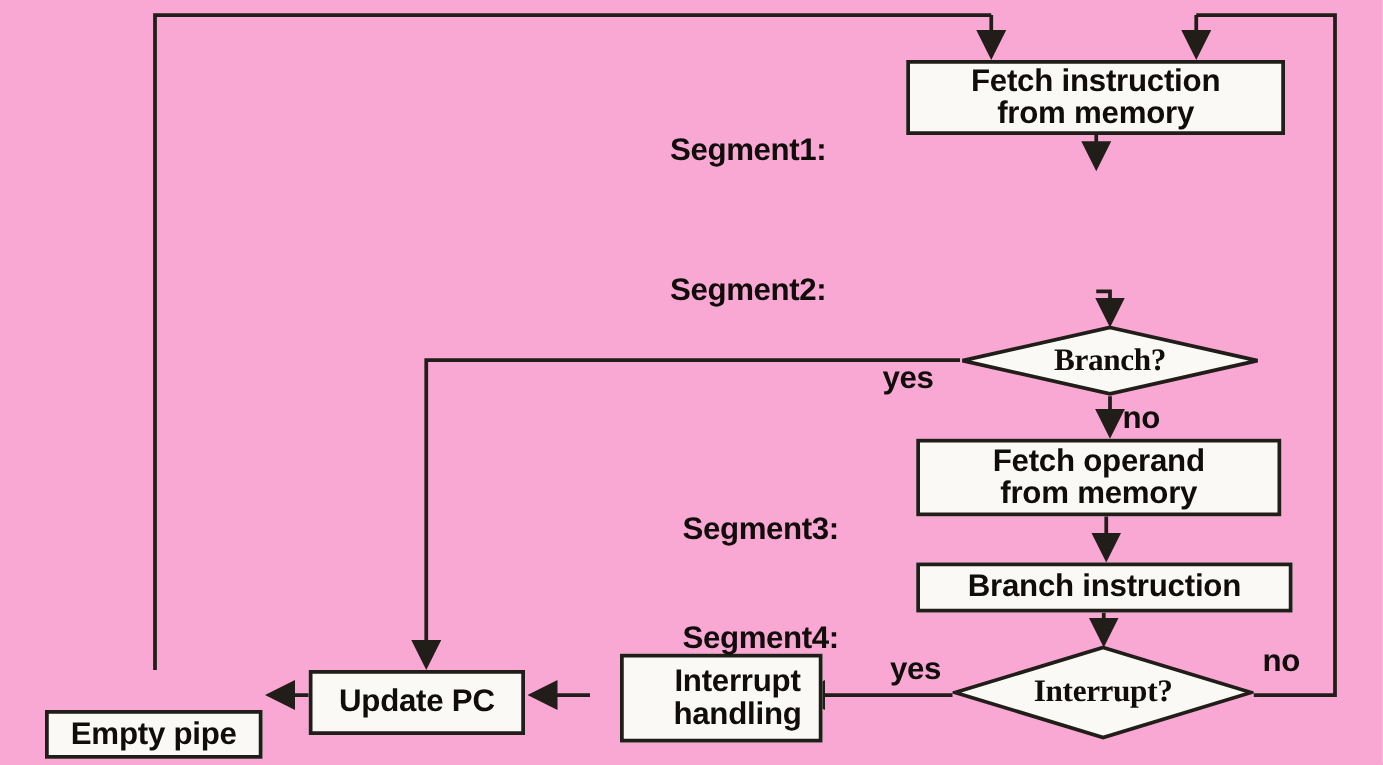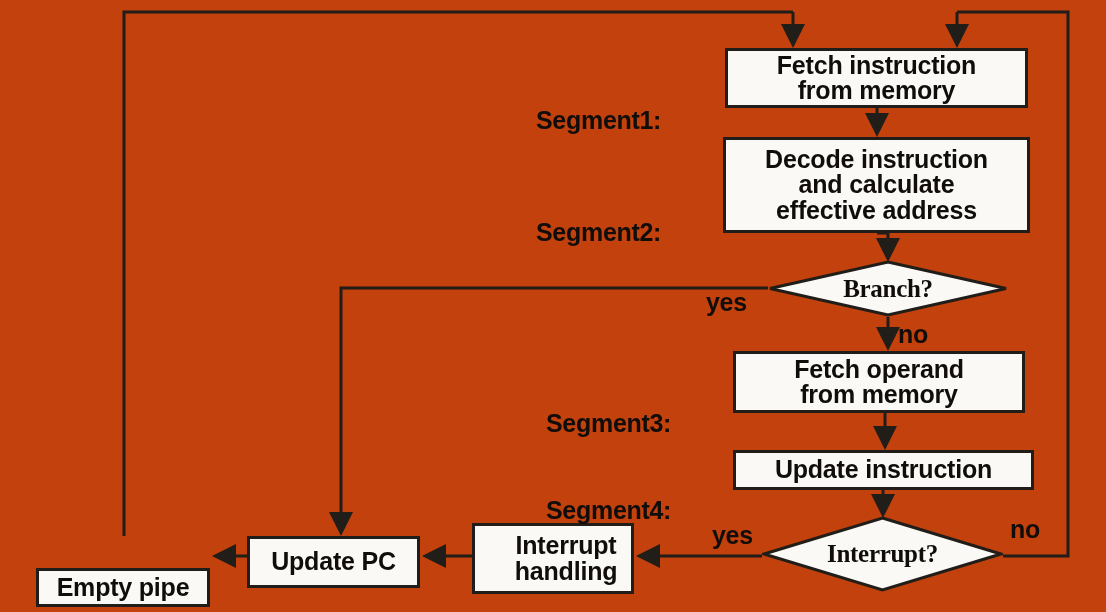--- a/index.html
+++ b/index.html
@@ -2,21 +2,21 @@
 <html><head>
 <meta charset="utf-8">
 <style>
   html,body{margin:0;padding:0;}
   body{
     width:1106px;height:612px;
     background:#f5f4f2;
     font-family:"Liberation Sans", sans-serif;
     overflow:hidden;
   }
-  #stage{position:relative;width:1106px;height:612px;background:#c2410c;}
+  #stage{position:relative;width:1106px;height:612px;background:#f9a8d4;}
   svg.wires{position:absolute;left:0;top:0;width:1106px;height:612px;}
 
   .node{
     position:absolute;
     box-sizing:border-box;
     background:#faf9f6;
     border:3px solid #211d18;
     display:flex;align-items:center;justify-content:center;
     text-align:center;
     color:#100d0a;
@@ -50,21 +50,21 @@
     font-weight:bold;color:#100d0a;font-size:25px;letter-spacing:-0.3px;font-family:Liberation Serif, serif;
   }
 
   
   #n-fetch-instruction{left:725px;top:48px;width:303px;height:60px;font-size:25px;}
   #n-decode-instruction{left:723px;top:137px;width:307px;height:96px;font-size:25px;}
   #n-fetch-operand{left:733px;top:351px;width:292px;height:62px;font-size:25px;}
   #n-execute-instruction{left:733px;top:450px;width:301px;height:40px;font-size:25px;}
   #n-empty-pipe{left:36px;top:568px;width:174px;height:39px;font-size:25px;}
   #n-update-pc{left:247px;top:536px;width:173px;height:52px;font-size:25px;}
-  #n-interrupt-handling{left:472px;top:523px;width:162px;height:71px;font-size:25px;padding-left:26px;}
+  #n-interrupt-handling{left:496px;top:523px;width:162px;height:71px;font-size:25px;padding-left:26px;}
 
   #d-branch{left:768px;top:260px;width:240px;height:57px;}
   #d-interrupt{left:762px;top:516px;width:241px;height:76px;}
 
   #lbl-seg1{left:536px;top:66px;}
   #lbl-seg2{left:536px;top:178px;}
   #lbl-seg3{left:546px;top:369px;}
   #lbl-seg4{left:546px;top:456px;}
 
   #lbl-branch-yes{left:706px;top:288px;}
@@ -109,28 +109,25 @@
 
       <path d="M472,556 L426,556" marker-end="url(#arrow)"></path>
 
       <path d="M247,556 L216,556" marker-end="url(#arrow)"></path>
     </g>
   </svg>
 
   <div class="node" id="n-fetch-instruction">Fetch instruction
 from memory</div>
 
-  <div class="node" id="n-decode-instruction">Decode instruction
-and calculate
-effective address</div>
 
   <div class="node" id="n-fetch-operand">Fetch operand
 from memory</div>
 
-  <div class="node" id="n-execute-instruction">Update instruction</div>
+  <div class="node" id="n-execute-instruction">Branch instruction</div>
 
   <div class="node" id="n-empty-pipe">Empty pipe</div>
 
   <div class="node" id="n-update-pc">Update PC</div>
 
   <div class="node" id="n-interrupt-handling">Interrupt
 handling</div>
 
   <div class="diamond-wrap" id="d-branch">
     <svg width="240" height="57" viewBox="0 0 240 57" xmlns="http://www.w3.org/2000/svg">

